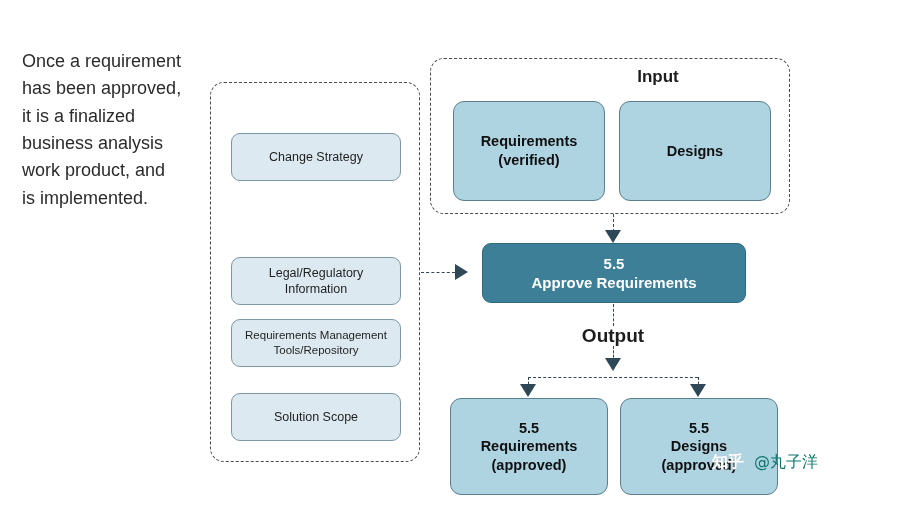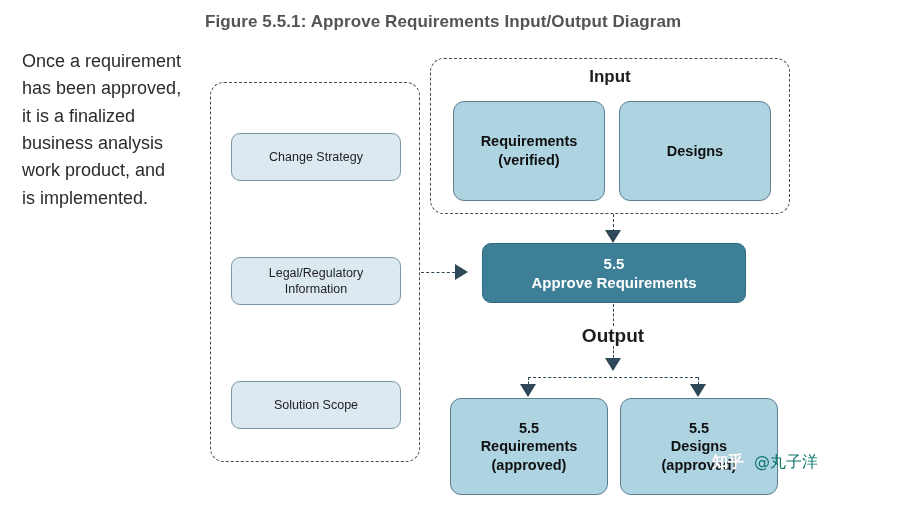--- a/index.html
+++ b/index.html
@@ -53,20 +53,21 @@
     left: 210px;
     top: 82px;
     width: 210px;
     height: 380px;
   }
   #input-panel {
     left: 430px;
     top: 58px;
     width: 360px;
     height: 156px;
+    padding-left: 48px;
   }
 
   .panel-heading {
     position: absolute;
     width: 100%;
     text-align: center;
     font-weight: bold;
     color: #1d1d1d;
   }
   #guidelines-heading {
@@ -235,35 +236,36 @@
     pointer-events: none;
   }
   .watermark .wm-logo { font-weight: bold; color: #ffffff; text-shadow: 0 0 1px #bbbbbb; }
   .watermark .wm-handle { color: #0f766e; }
 </style>
 </head>
 <body>
 
 <div class="page">
 
-  <div class="figure-title">Figure 5.5.1: Approve Requirements Input/Output Diagram</div>
 
   <div class="side-note">Once a requirement has been approved, it is a finalized business analysis work product, and is implemented.</div>
 
   <div class="dashed-panel" id="guidelines-panel">
 
 
     <div class="node guideline" style="top:50px;">Change Strategy</div>
 
 
     <div class="node guideline" style="top:174px;">Legal/Regulatory
 Information</div>
 
-
-    <div class="node guideline" style="top:298px;">Solution Scope</div>
+    <div class="node guideline" style="top:236px; font-size:11.5px;">Requirements Management
+Tools/Repository</div>
+
+    <div class="node guideline" style="top:310px;">Solution Scope</div>
   </div>
 
   <div class="dashed-panel" id="input-panel">
 
     <div class="panel-heading" id="input-heading">Input</div>
 
     <div class="node io" id="input-requirements">Requirements
 (verified)</div>
 
     <div class="node io" id="input-designs">Designs</div>

